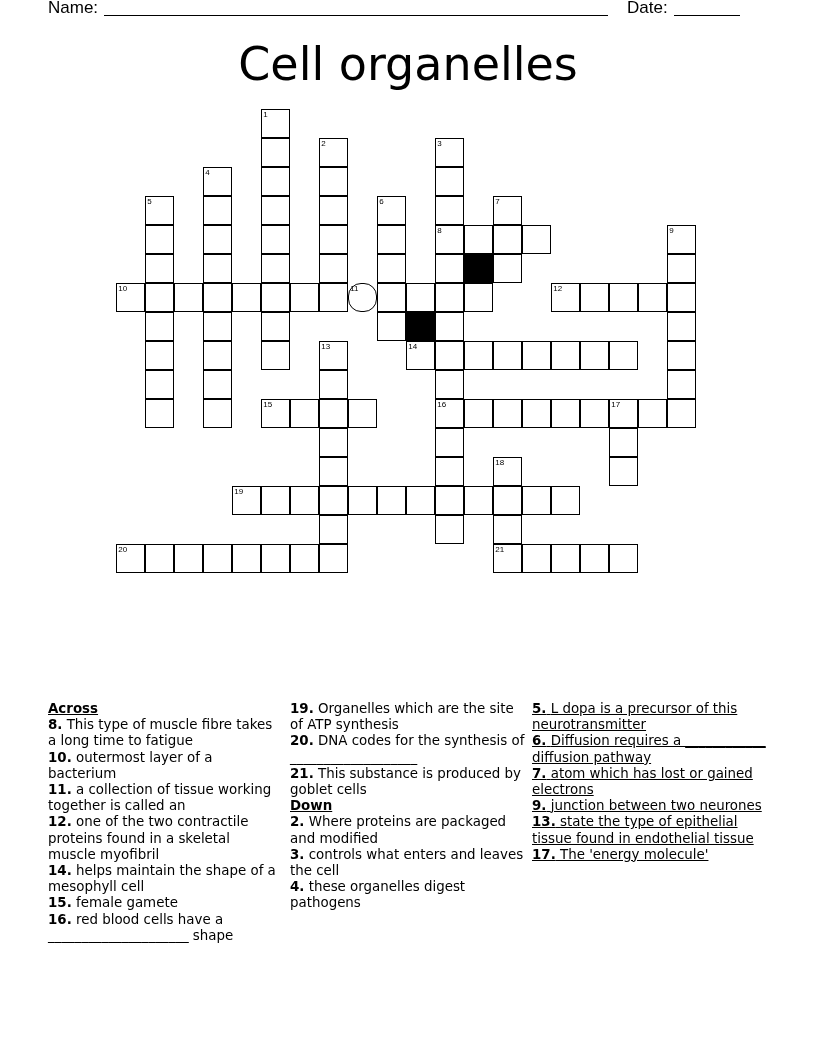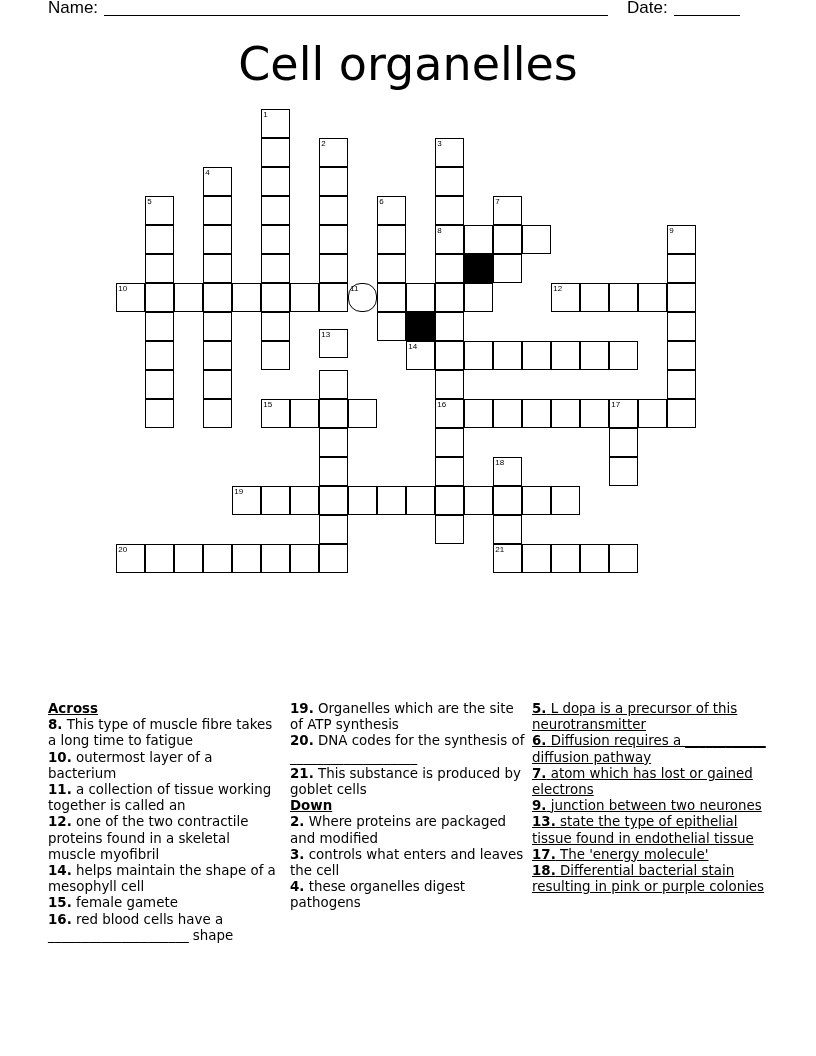--- a/index.html
+++ b/index.html
@@ -111,21 +111,21 @@
     <div class="cell" style="left: 668px; top: 284px;"></div>
     <div class="cell" style="left: 146px; top: 313px;"></div>
     <div class="cell" style="left: 204px; top: 313px;"></div>
     <div class="cell" style="left: 262px; top: 313px;"></div>
     <div class="cell" style="left: 378px; top: 313px;"></div>
     <div class="cell" style="left: 436px; top: 313px;"></div>
     <div class="cell" style="left: 668px; top: 313px;"></div>
     <div class="cell" style="left: 146px; top: 342px;"></div>
     <div class="cell" style="left: 204px; top: 342px;"></div>
     <div class="cell" style="left: 262px; top: 342px;"></div>
-    <div class="cell" style="left: 320px; top: 330px;">
+    <div class="cell" style="left: 320px; top: 342px;">
       <span class="num">13</span>
     </div>
     <div class="cell" style="left: 407px; top: 342px;">
       <span class="num">14</span>
     </div>
     <div class="cell" style="left: 436px; top: 342px;"></div>
     <div class="cell" style="left: 465px; top: 342px;"></div>
     <div class="cell" style="left: 494px; top: 342px;"></div>
     <div class="cell" style="left: 523px; top: 342px;"></div>
     <div class="cell" style="left: 552px; top: 342px;"></div>
@@ -226,14 +226,13 @@
   <div><span class="clue-num">4.</span> <span>these organelles digest pathogens</span></div>
 </div>
 
 <div class="clues col3">
   <div><span class="clue-num">5.</span> <span>L dopa is a precursor of this neurotransmitter</span></div>
   <div><span class="clue-num">6.</span> <span>Diffusion requires a ____________ diffusion pathway</span></div>
   <div><span class="clue-num">7.</span> <span>atom which has lost or gained electrons</span></div>
   <div><span class="clue-num">9.</span> <span>junction between two neurones</span></div>
   <div><span class="clue-num">13.</span> <span>state the type of epithelial tissue found in endothelial tissue</span></div>
   <div><span class="clue-num">17.</span> <span>The 'energy molecule'</span></div>
-  <div><span class="clue-num">18.</span> <span>Differential bacterial stain resulting in pink or purple colonies</span></div>
 </div>
 
 </body></html>

